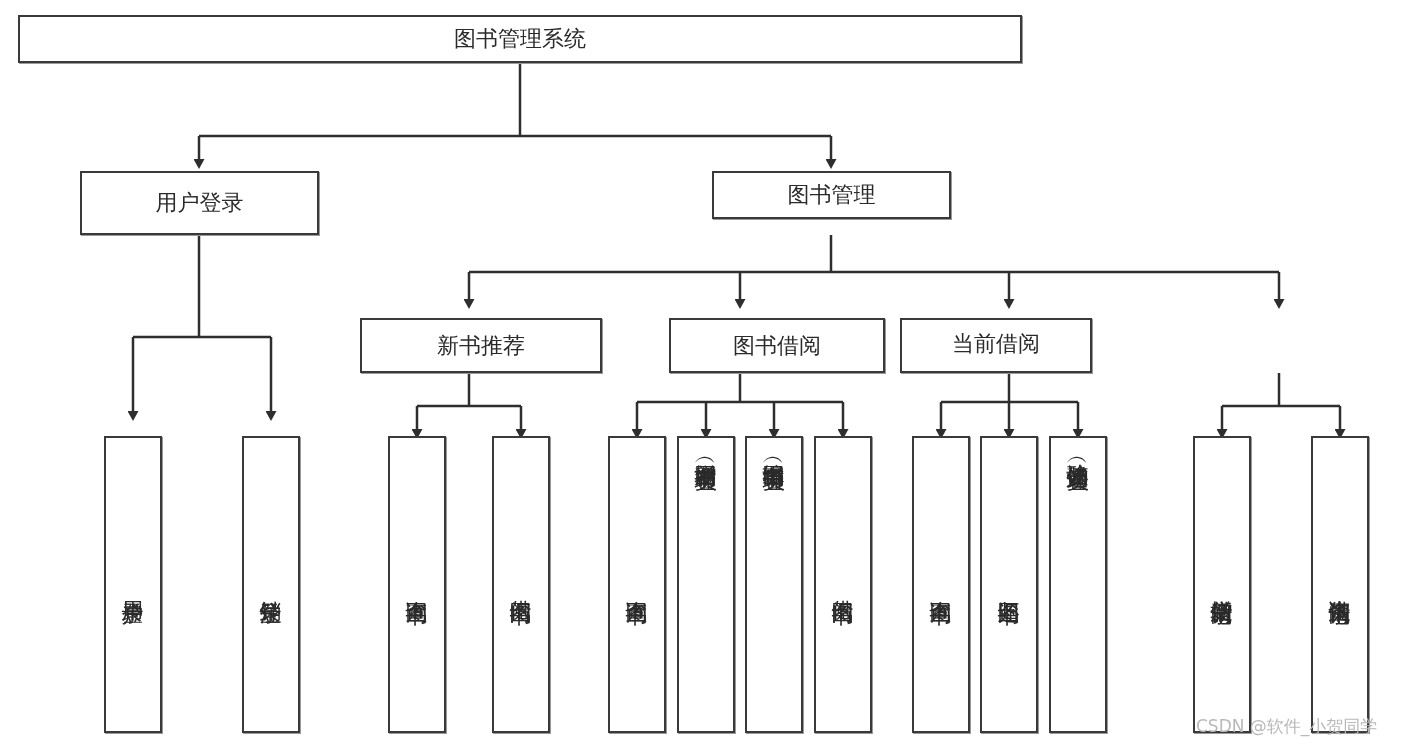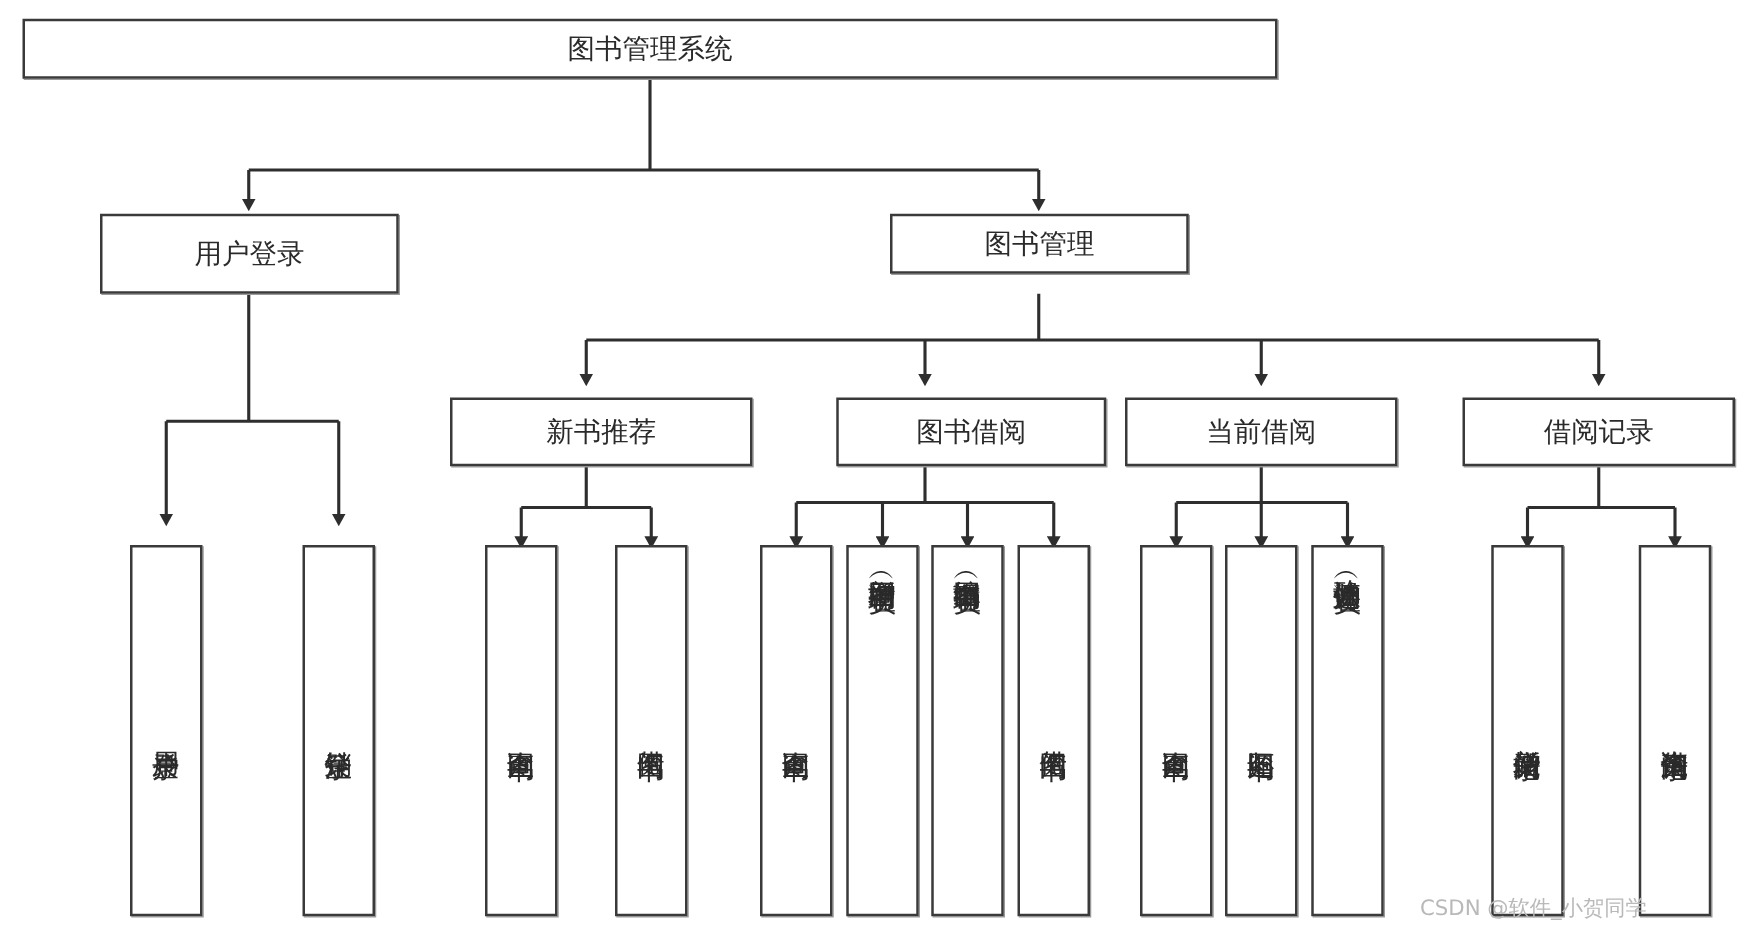--- a/index.html
+++ b/index.html
@@ -61,21 +61,21 @@
     font-size: 22px;
     letter-spacing: 1px;
     line-height: 1.05;
   }
   .node.vertical.center-text {
     align-items: center;
     padding-top: 0;
   }
   .watermark {
     position: absolute;
-    left: 1136px;
+    left: 1196px;
     top: 715px;
     font-size: 17px;
     color: #b9b9b9;
     white-space: nowrap;
     z-index: 5;
     font-family: "DejaVu Sans", sans-serif;
   }
 </style>
 </head>
 <body>
@@ -148,27 +148,24 @@
   </div>
 
   <div class="node horizontal" style="left:360px; top:318px; width:242px; height:55px;">
     <span class="node-label">新书推荐</span>
   </div>
 
   <div class="node horizontal" style="left:632px; top:318px; width:216px; height:55px;margin-left:37px;">
     <span class="node-label">图书借阅</span>
   </div>
 
-  <div class="node horizontal" style="left:900px; top:318px; width:218px; height:55px;">
+  <div class="node horizontal" style="left:900px; top:318px; width:192px; height:55px;font-family:Liberation Mono, monospace;">
     <span class="node-label">当前借阅</span>
   </div>
 
-  <div class="node horizontal" style="left:1170px; top:318px; width:218px; height:55px;">
-    <span class="node-label">借阅记录</span>
-  </div>
 
   <div class="node vertical center-text" style="left:104px; top:436px; width:58px; height:297px;">
     <span class="node-label">用户登录</span>
   </div>
 
   <div class="node vertical center-text" style="left:242px; top:436px; width:58px; height:297px;">
     <span class="node-label">注销登录</span>
   </div>
 
   <div class="node vertical center-text" style="left:388px; top:436px; width:58px; height:297px;">

